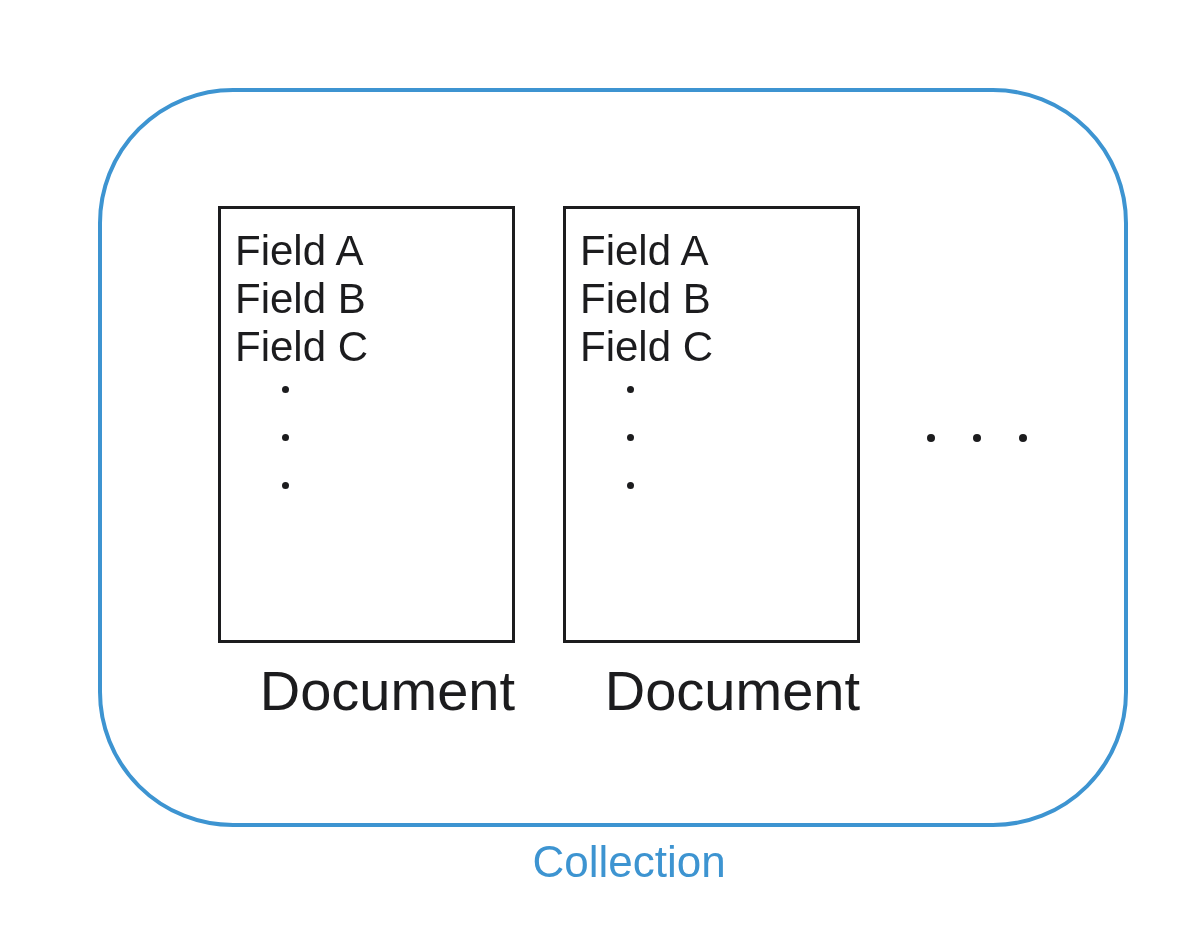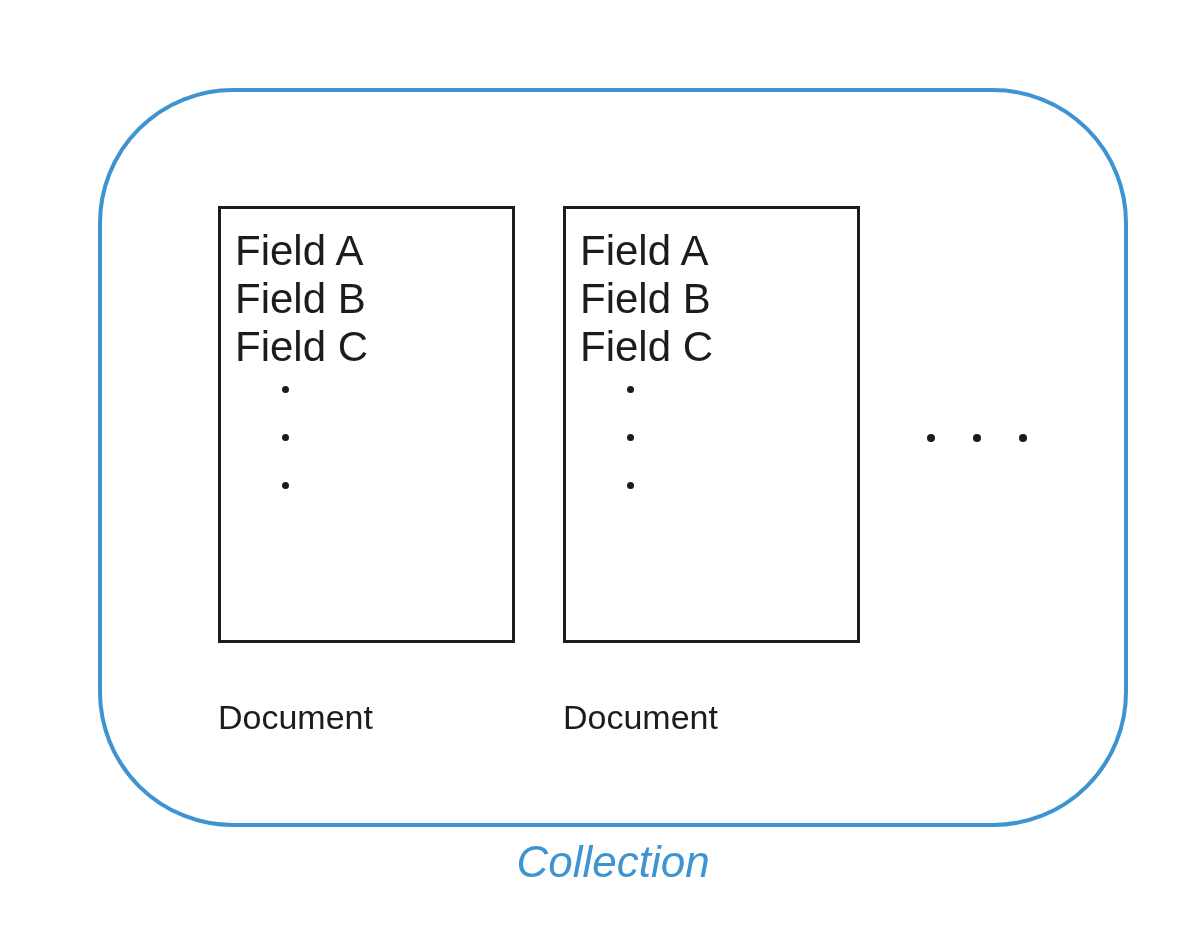--- a/index.html
+++ b/index.html
@@ -23,27 +23,26 @@
   .collection{
     position:absolute;
     left:98px; top:88px;
     width:1030px; height:739px;
     border:4px solid var(--accent);
     border-radius:135px;
     background:transparent;
   }
   .collection-label{
     position:absolute;
-    left:98px; top:838px;
+    left:114px; top:838px;
     width:1030px;
     text-align:center;
     font-size:44px;
     line-height:1.1;
     color:var(--accent);
-    font-style:italic;
   }
   .doc{
     position:absolute;
     top:206px;
     width:297px; height:437px;
     border:3px solid var(--ink);
     background:#fff;
   }
   .doc.doc-1{left:218px;}
   .doc.doc-2{left:563px;}
@@ -64,24 +63,23 @@
   .vdots .dot{
     width:7px; height:7px;
     border-radius:50%;
     background:var(--ink);
     margin-bottom:41px;
   }
   .doc-label{
     position:absolute;
     top:658px;
     width:297px;
-    text-align:left;
-    font-size:34px;
+    text-align:right;
+    font-size:56px;
     color:var(--ink);
-    margin-top:40px;
   }
   .doc-label.label-1{left:218px;}
   .doc-label.label-2{left:563px;}
   .hdots{
     position:absolute;
     left:927px; top:434px;
     display:flex;
     align-items:center;
   }
   .hdots .dot{

